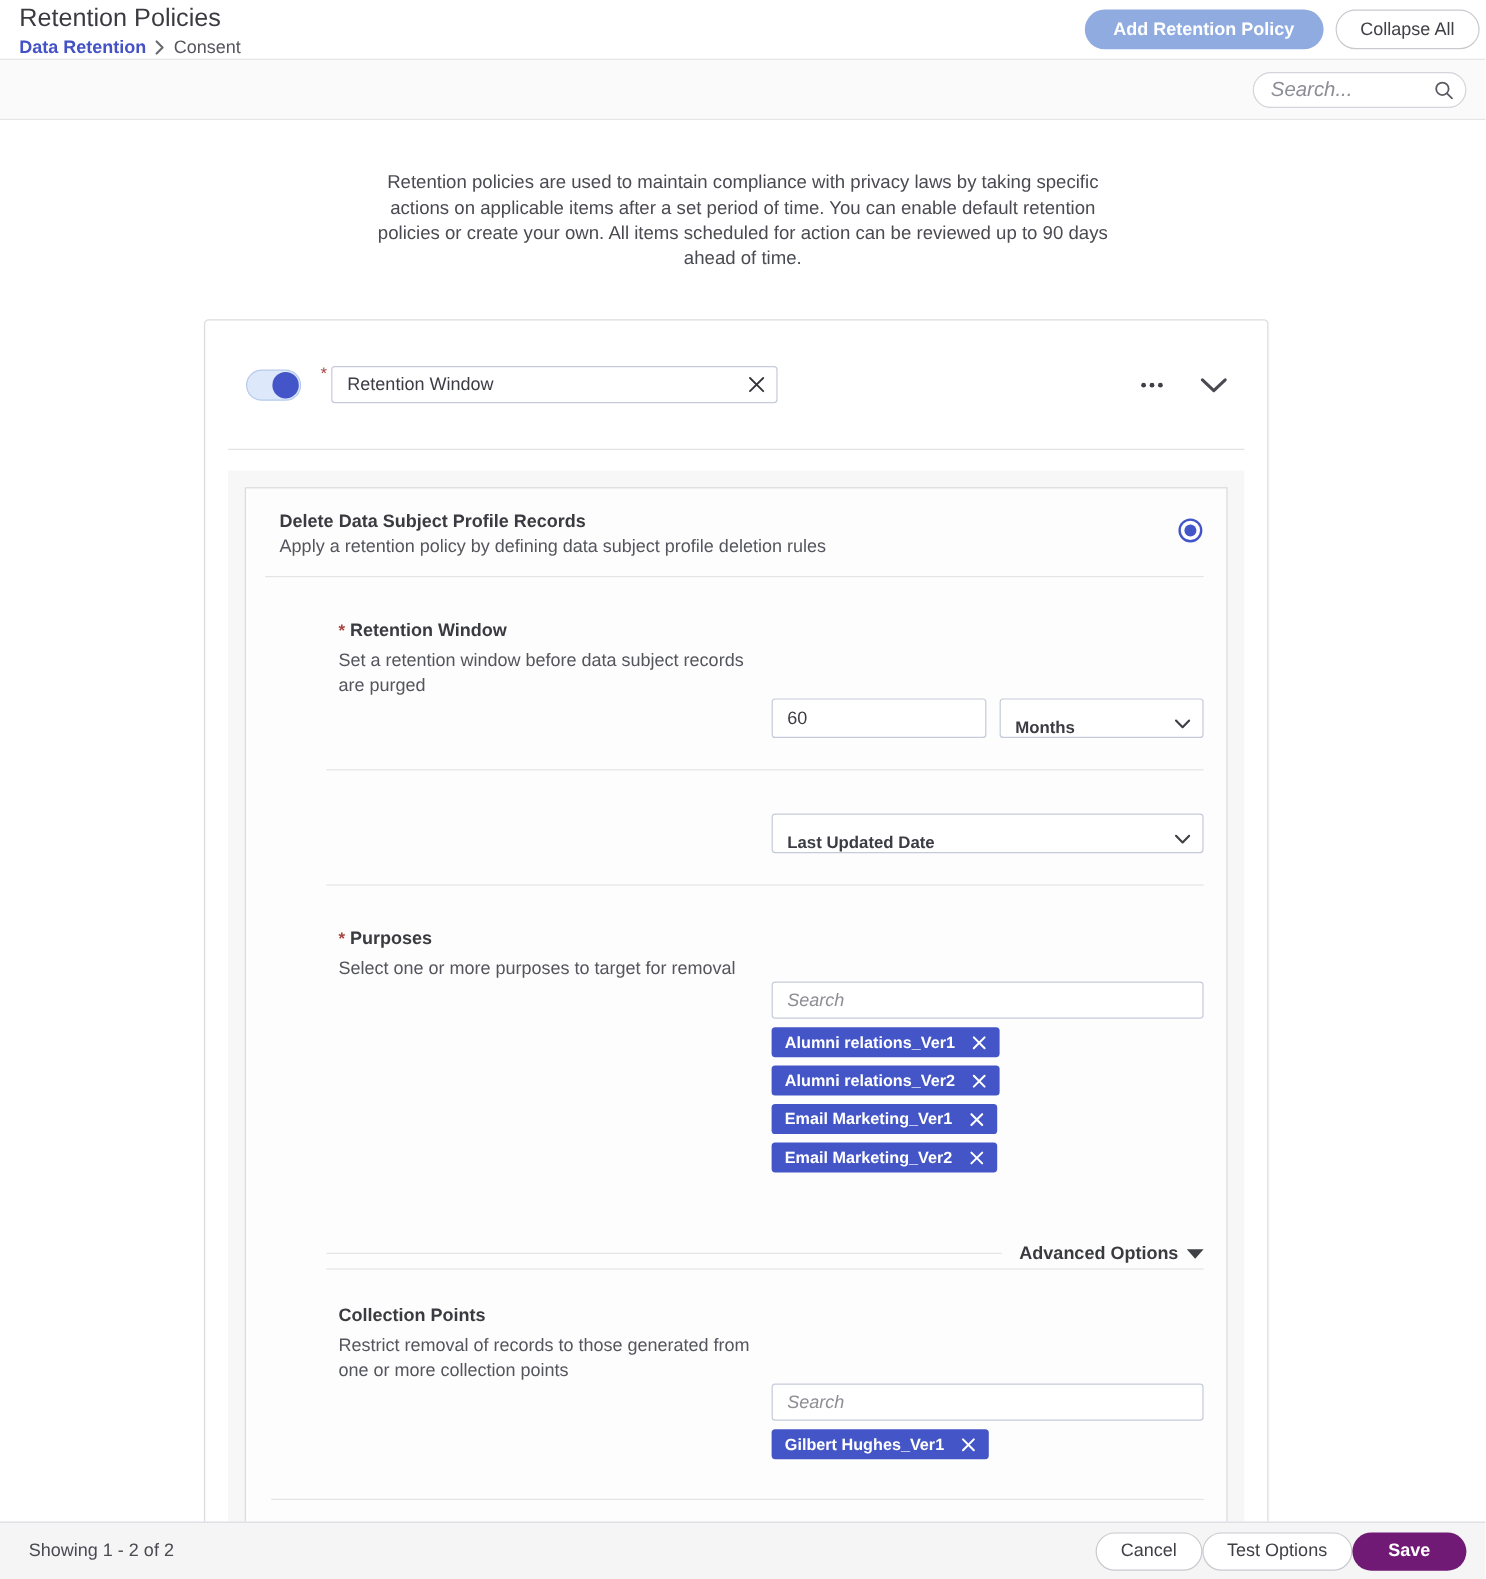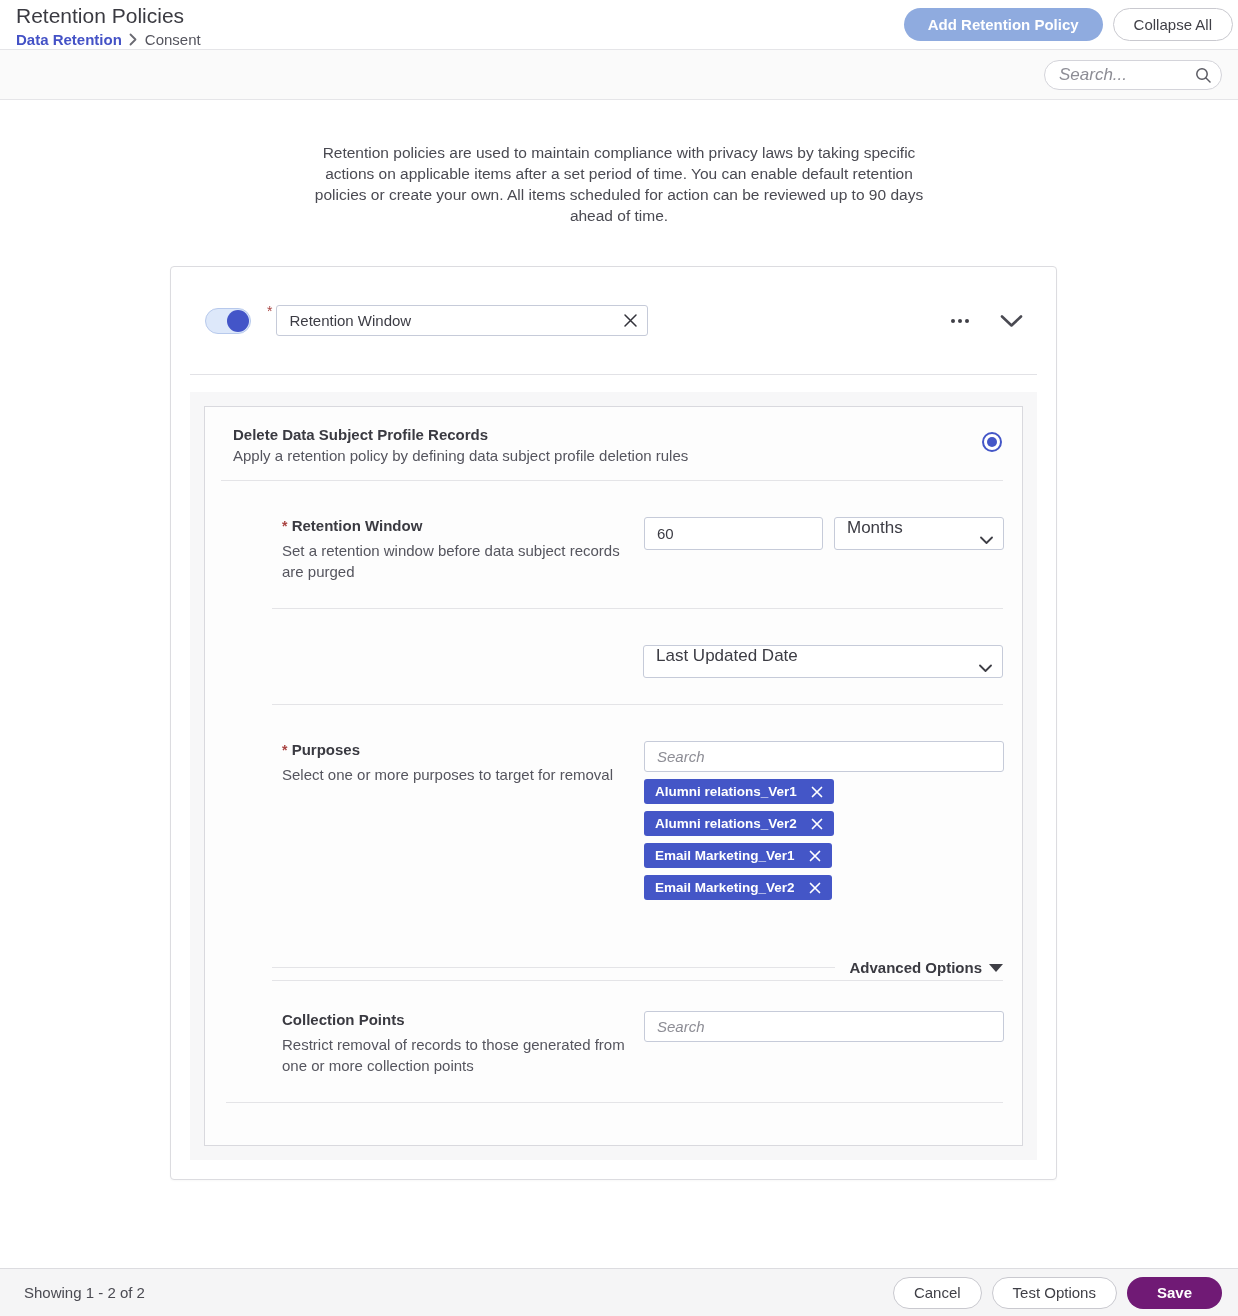--- a/index.html
+++ b/index.html
@@ -74,35 +74,35 @@
   .section-sub { margin-top: 4px; color: #55555e; font-size: 15px; }
   .radio { width: 20px; height: 20px; border: 2px solid #4456c7; border-radius: 50%;
            display: flex; align-items: center; justify-content: center; margin-top: 6px; cursor: pointer;
            background: #ffffff; flex: none; }
   .radio .dot { width: 10px; height: 10px; border-radius: 50%; background: #4456c7; }
 
   .divider { border-top: 1px solid #e4e4e7; margin: 0 19px 0 16px; }
   .row-divider { border-top: 1px solid #e4e4e7; margin: 0 19px 0 67px; }
   .last-divider { border-top: 1px solid #e4e4e7; margin: 0 19px 0 21px; }
 
-  .form-row { display: flex; padding: 36px 19px 26px 77px; }
+  .form-row { display: flex; padding: 36px 19px 26px 77px; flex-direction: column; }
   .row-label { width: 362px; flex: none; }
   .row-label .lbl { font-weight: bold; font-size: 15px; color: #3a3a41; }
   .row-label .desc { margin-top: 6px; color: #55555e; font-size: 15px; line-height: 21px; }
   .row-control { margin-left: auto; width: 360px; flex: none; }
 
   .text-input { height: 33px; border: 1px solid #c6cbd9; border-radius: 3px; background: #fff;
                 padding: 0 12px; font-size: 15px; font-family: inherit; color: #3c3c44; outline: none; }
   .num-input { width: 179px; }
   .search-input { width: 100%; height: 31px; }
   .search-input::placeholder { font-style: italic; color: #8d8d95; }
 
   .select { position: relative; height: 33px; border: 1px solid #c6cbd9; border-radius: 3px;
-            background: #fff; display: flex; align-items: flex-start; padding: 0 30px 0 12px;
-            font-size: 17px; color: #3c3c44; cursor: pointer; }
+            background: #fff; display: flex; align-items: flex-end; padding: 0 30px 0 12px;
+            font-size: 14px; color: #3c3c44; cursor: pointer; font-weight: bold; }
   .select .chev { position: absolute; right: 10px; top: 12px; }
   .select-unit { width: 170px; margin-left: auto; }
   .select-full { width: 100%; }
   .dual { display: flex; }
 
   .chips { margin-top: 7px; }
   .chip { display: inline-flex; align-items: center; background: #4456c7; color: #ffffff;
           font-weight: bold; font-size: 13.5px; border-radius: 3px; padding: 5px 11px;
           margin-bottom: 7px; }
   .chips .chip { display: flex; width: max-content; text-align: right; }
@@ -113,21 +113,21 @@
   .adv-label { font-weight: bold; color: #3a3a41; font-size: 15px; cursor: pointer;
                display: inline-flex; align-items: center; }
   .caret-down { width: 0; height: 0; border-left: 7px solid transparent; border-right: 7px solid transparent;
                 border-top: 8px solid #3f3f46; margin-left: 7px; }
 
   
   .footer-bar { position: absolute; left: 0; bottom: 0; width: 1238px; height: 48px;
                 background: #f5f5f6; border-top: 1px solid #dcdce0; display: flex;
                 align-items: center; padding: 0 16px 0 24px; }
   .showing { color: #4a4a52; font-size: 15px; }
-  .footer-actions { margin-left: auto; display: flex; gap: 10px; }
+  .footer-actions { margin-left: auto; display: flex; }
   .btn-footer { height: 32px; border-radius: 16px; font-size: 15px; }
   .btn-save { background: #701a75; border: none; color: #ffffff; font-weight: bold; padding: 0 30px; }
 </style>
 </head>
 <body>
 
 <div class="page-header">
   <div class="page-title">Retention Policies</div>
   <div class="breadcrumb">
     <a class="breadcrumb-link">Data Retention</a>
@@ -294,20 +294,30 @@
 
       <div class="row-divider"></div>
 
       <div class="form-row" style="padding-top:30px;">
         <div class="row-label">
           <div class="lbl">Collection Points</div>
           <div class="desc">Restrict removal of records to those generated from one or more collection points</div>
         </div>
         <div class="row-control">
           <input class="text-input search-input" type="text" placeholder="Search" style="">
+          <div class="chips">
+            <span class="chip">
+              <span>Gilbert Hughes_Ver1</span>
+              <span class="chip-x">
+                  <svg width="12" height="12" viewBox="0 0 12 12">
+                    <path d="M1.5 1.5l9 9M10.5 1.5l-9 9" stroke="#ffffff" stroke-width="1.7" stroke-linecap="round"></path>
+                  </svg>
+                </span>
+            </span>
+          </div>
         </div>
       </div>
 
       <div class="last-divider"></div>
       <div style="height:42px;"></div>
 
     </div>
   </div>
 </div>
 

